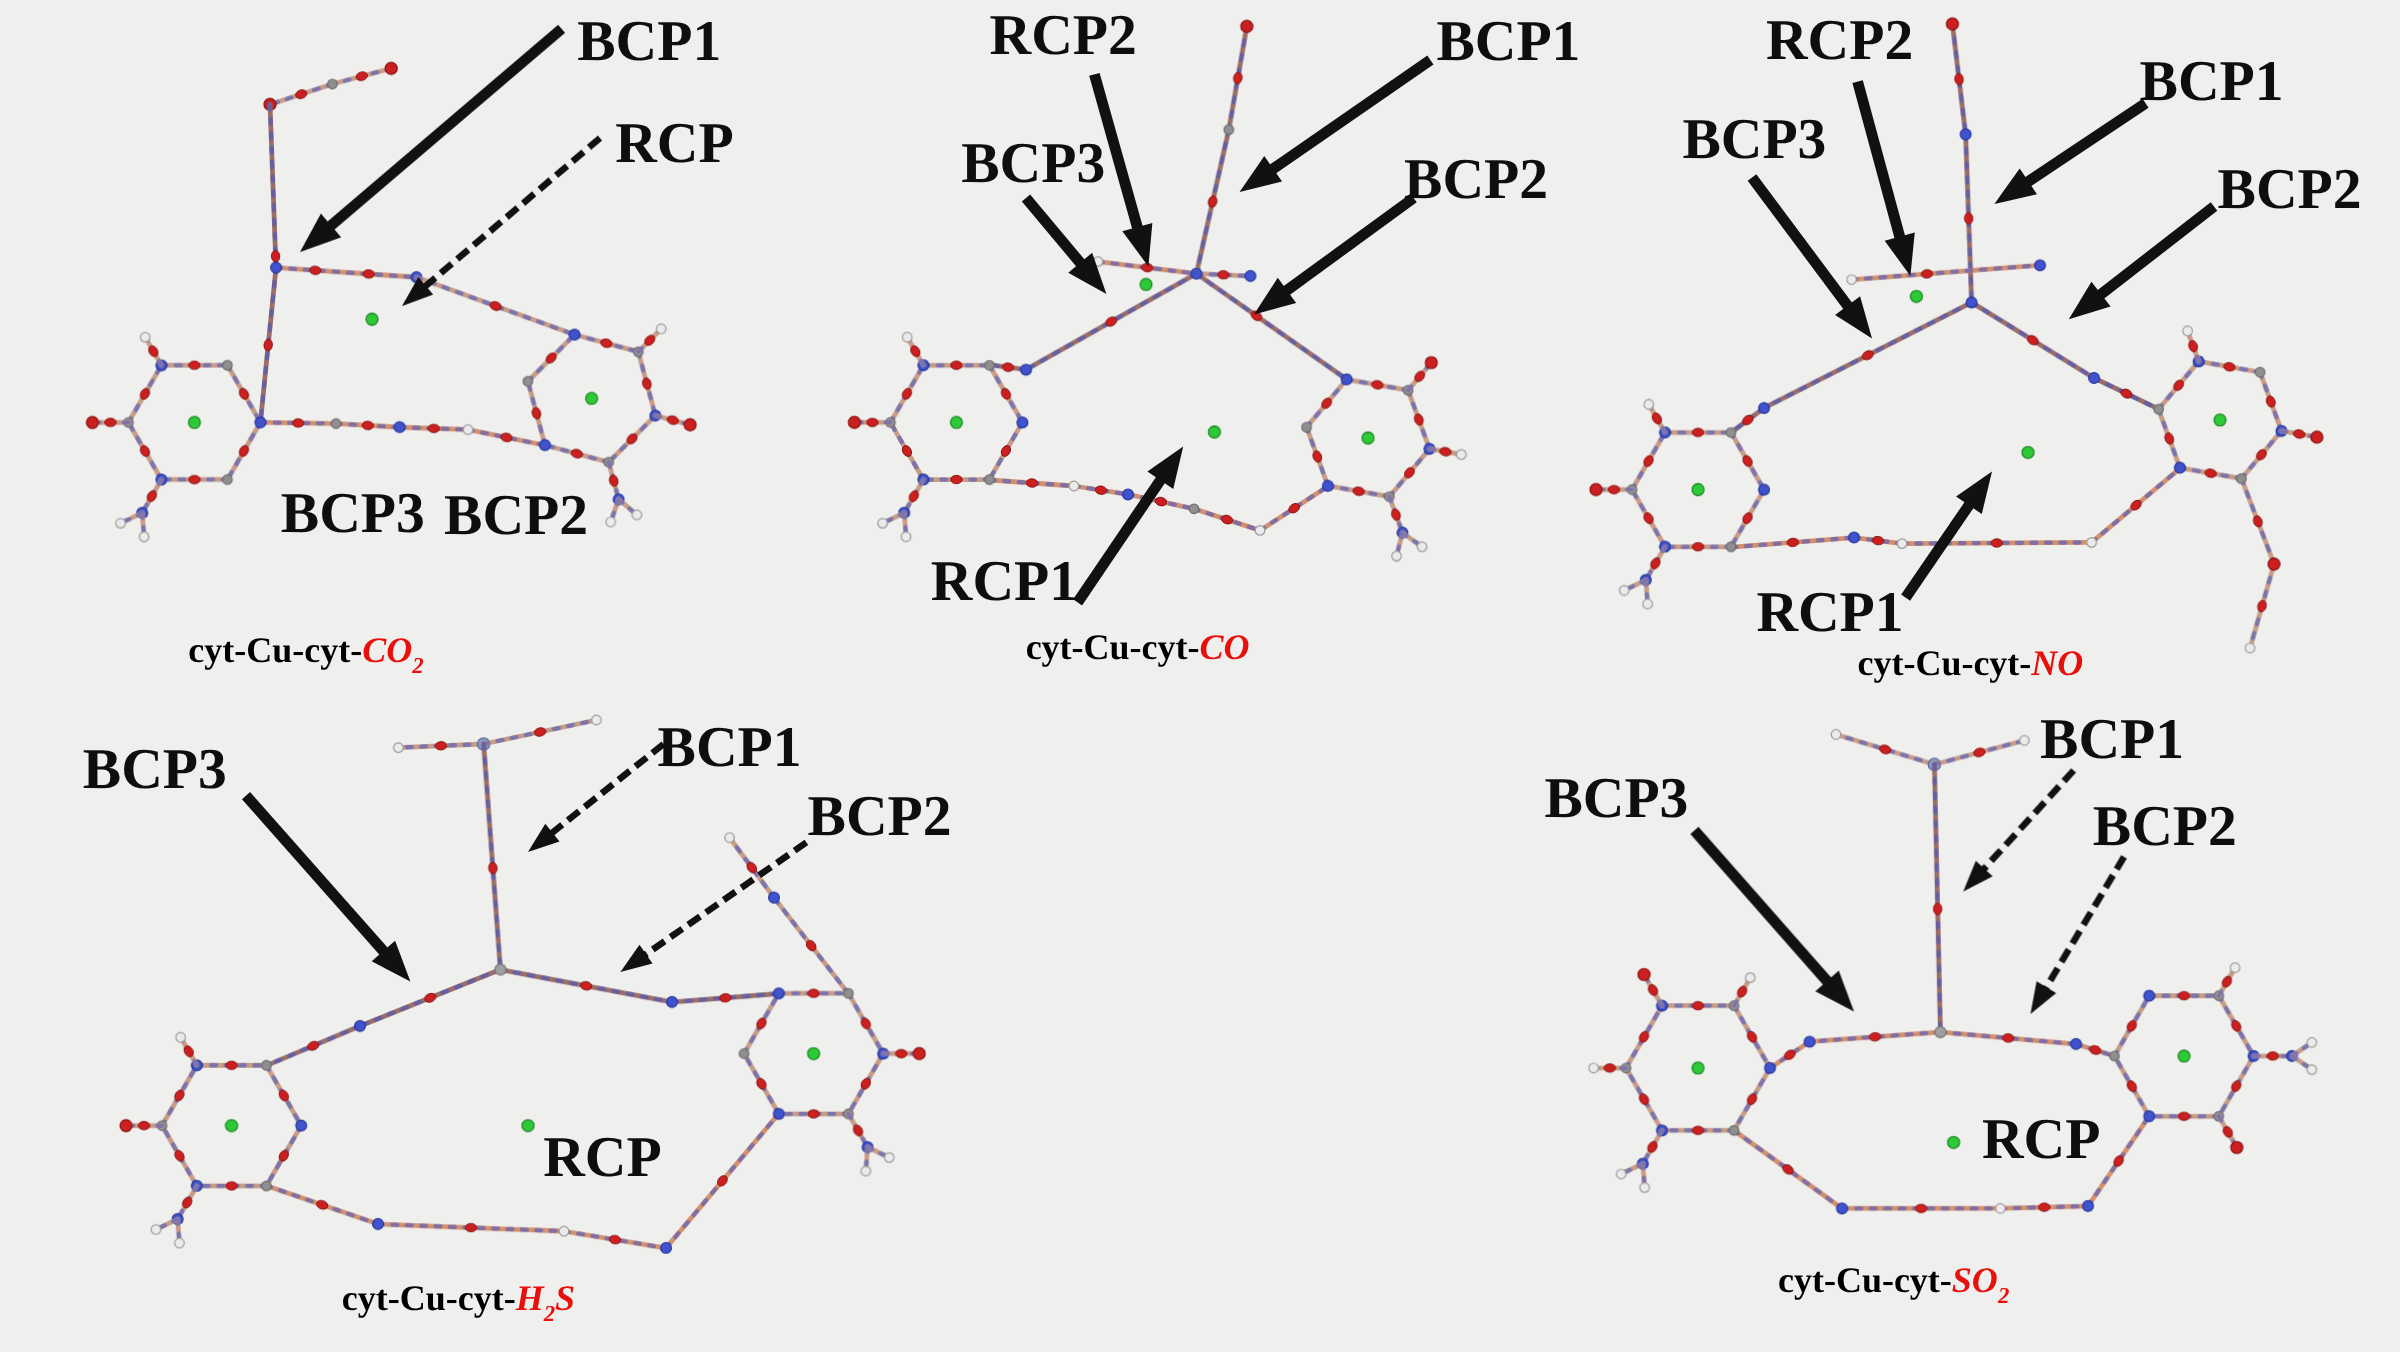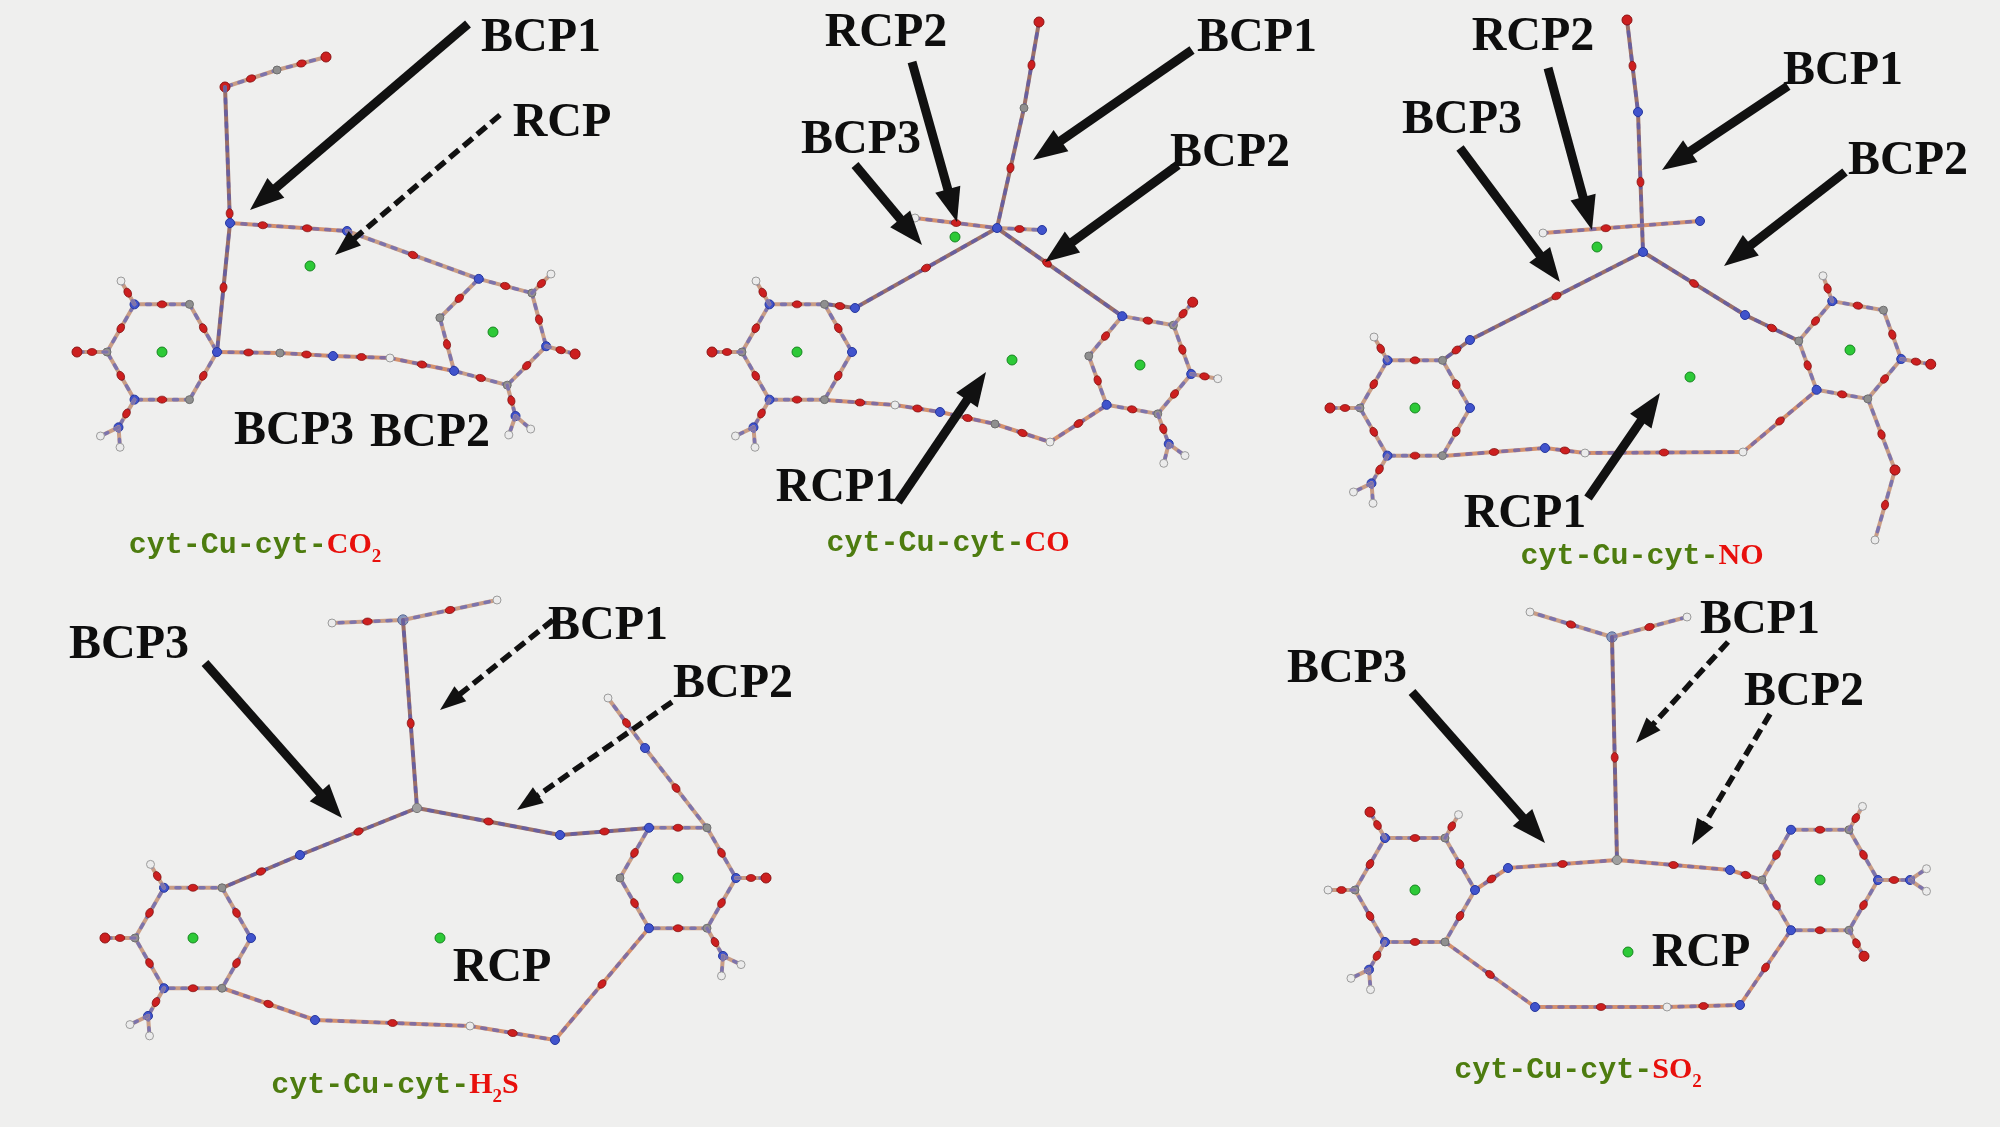--- a/index.html
+++ b/index.html
@@ -24,22 +24,22 @@
     line-height:1;
   }
   .caption{
     position:absolute;
     transform:translate(-50%,-50%);
     font-size:30px;
     font-weight:bold;
     white-space:nowrap;
     line-height:1;
   }
-  .cap-black{color:#4d7c0f;font-family:Liberation Mono, monospace;}
-  .cap-red{color:#e8100c;}
+  .cap-black{color:#000000;}
+  .cap-red{color:#e8100c;font-style:italic;}
   .caption .sub{font-size:19px;vertical-align:-9px;}
 </style>
 </head>
 <body>
 
 <div class="canvas">
   <svg id="molsvg" width="2000" height="1127" viewBox="0 0 2000 1127">
       <g class="mol-layer">
         <g>
           <line x1="326" y1="57" x2="277" y2="70" stroke="#c99d85" stroke-width="4" stroke-linecap="round"></line>
@@ -921,21 +921,21 @@
     <div class="caption" style="left:1642px;top:557px">
       <span class="cap-black">cyt-Cu-cyt-</span><span class="cap-red">NO</span><span class="cap-red sub"></span><span class="cap-red"></span>
     </div>
   </section>
 
   <section class="panel">
     <div class="lbl" style="left:129px;top:642px">BCP3</div>
     <div class="lbl" style="left:608px;top:623px">BCP1</div>
     <div class="lbl" style="left:733px;top:681px">BCP2</div>
     <div class="lbl" style="left:502px;top:965px">RCP</div>
-    <div class="caption" style="left:395px;top:1086px">
+    <div class="caption" style="left:382px;top:1086px">
       <span class="cap-black">cyt-Cu-cyt-</span><span class="cap-red">H</span><span class="cap-red sub">2</span><span class="cap-red">S</span>
     </div>
   </section>
 
   <section class="panel">
     <div class="lbl" style="left:1347px;top:666px">BCP3</div>
     <div class="lbl" style="left:1760px;top:617px">BCP1</div>
     <div class="lbl" style="left:1804px;top:689px">BCP2</div>
     <div class="lbl" style="left:1701px;top:950px">RCP</div>
     <div class="caption" style="left:1578px;top:1071px">

